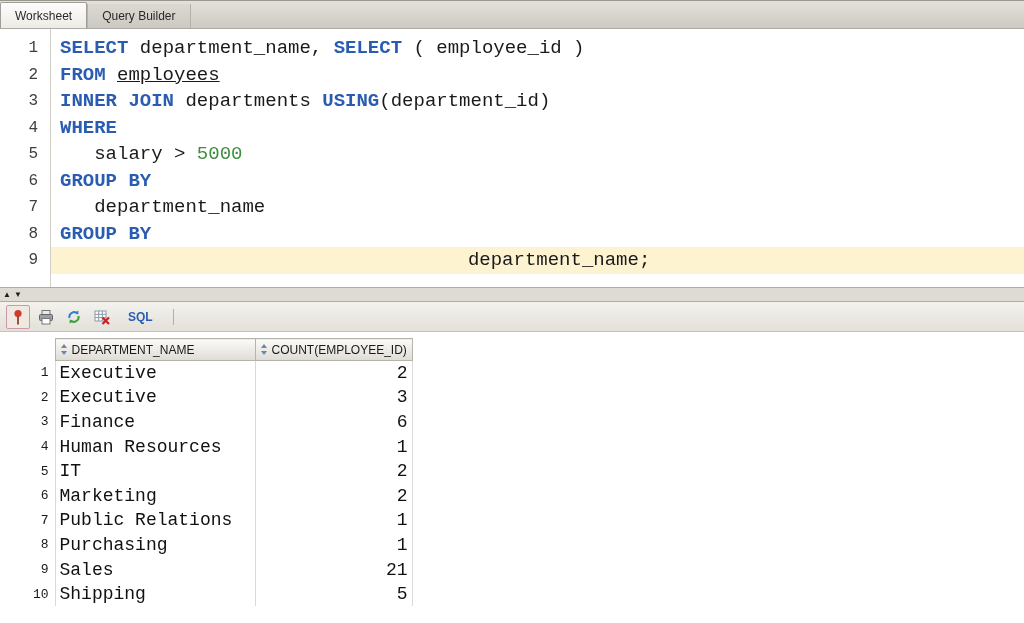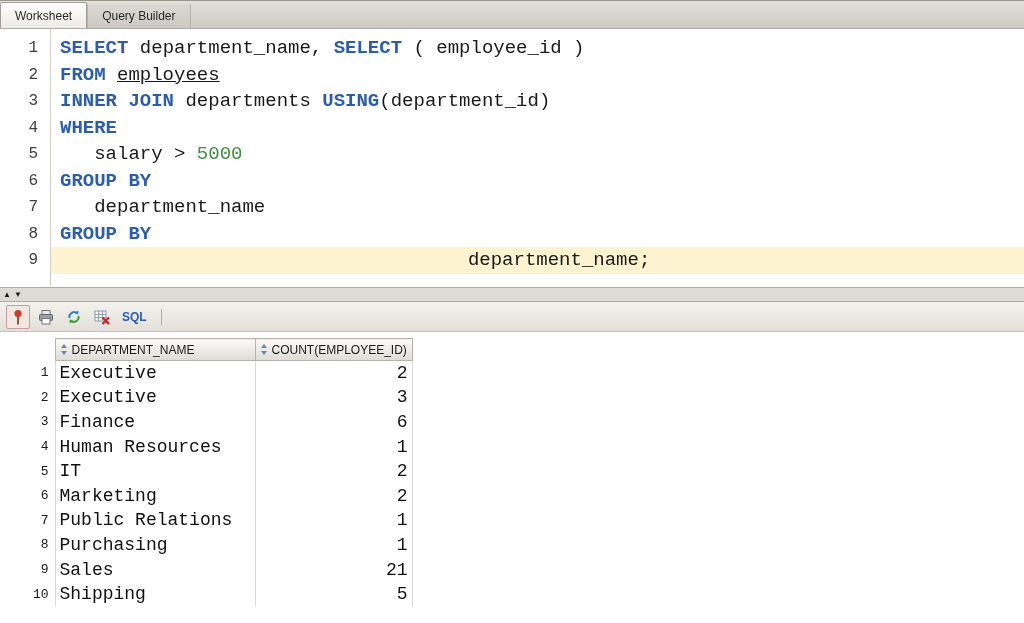--- a/index.html
+++ b/index.html
@@ -31,21 +31,21 @@
   
   .result-tabbar { flex: 0 0 26px; background: linear-gradient(#e6e3dc, #d0cdc6); border-bottom: 1px solid #aeaba4; display: flex; align-items: flex-end; padding-left: 2px; }
   .result-tab { height: 24px; display: flex; align-items: center; gap: 5px; padding: 0 9px; background: linear-gradient(#fcfbf9, #efede8); border: 1px solid #a19e97; border-bottom: none; border-radius: 2px 2px 0 0; font-size: 12px; color: #1a1a1a; cursor: pointer; }
   .play-icon { width: 0; height: 0; border-left: 8px solid #149114; border-top: 5px solid transparent; border-bottom: 5px solid transparent; display: inline-block; }
   .close-x { color: #444; font-size: 12px; margin-left: 4px; cursor: pointer; }
 
   
   .toolbar { flex: 0 0 30px; background: linear-gradient(#f4f2ee, #e3e0d9); border-bottom: 1px solid #c6c3bc; display: flex; align-items: center; padding: 0 6px; gap: 4px; }
   .tb-btn { width: 24px; height: 24px; display: flex; align-items: center; justify-content: center; border-radius: 2px; cursor: pointer; }
   .tb-btn:first-child { border: 1px solid #c9a; background: #efe9e2; }
-  .sql-label { font-size: 12px; font-weight: bold; color: var(--sql-label, #2a5db2); margin: 0 4px; cursor: pointer; }
+  .sql-label { font-size: 12px; font-weight: bold; color: var(--sql-label, #2a5db2); margin: 0 10px; cursor: pointer; }
   .tb-sep { width: 1px; height: 16px; background: #b2afa8; margin: 0 6px; }
   .status-text { font-size: 13px; color: #1a1a1a; }
 
   
   .grid-area { flex: 1; background: #fff; padding-top: 6px; overflow: hidden; }
   table { border-collapse: collapse; table-layout: fixed; }
   th { height: 22px; background: linear-gradient(#fbfaf8, #dfdcd5); border: 1px solid #b6b3ac; font-size: 12px; font-weight: normal; color: #1a1a1a; text-align: left; padding: 0 4px; cursor: pointer; }
   th.corner { background: #fff; border: none; cursor: default; }
   .th-inner { display: flex; align-items: center; gap: 4px; }
   td { height: 24.6px; font-family: "Liberation Mono", monospace; font-size: 18px; color: #111; border-right: 1px solid #d9d9d9; padding: 0 4px; white-space: pre; overflow: hidden; }

